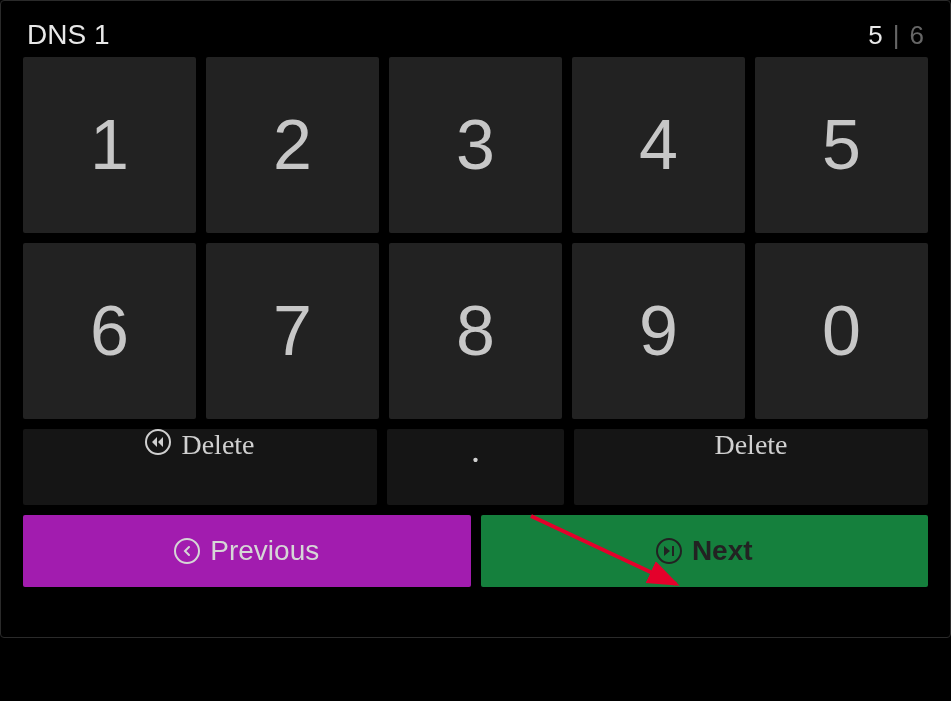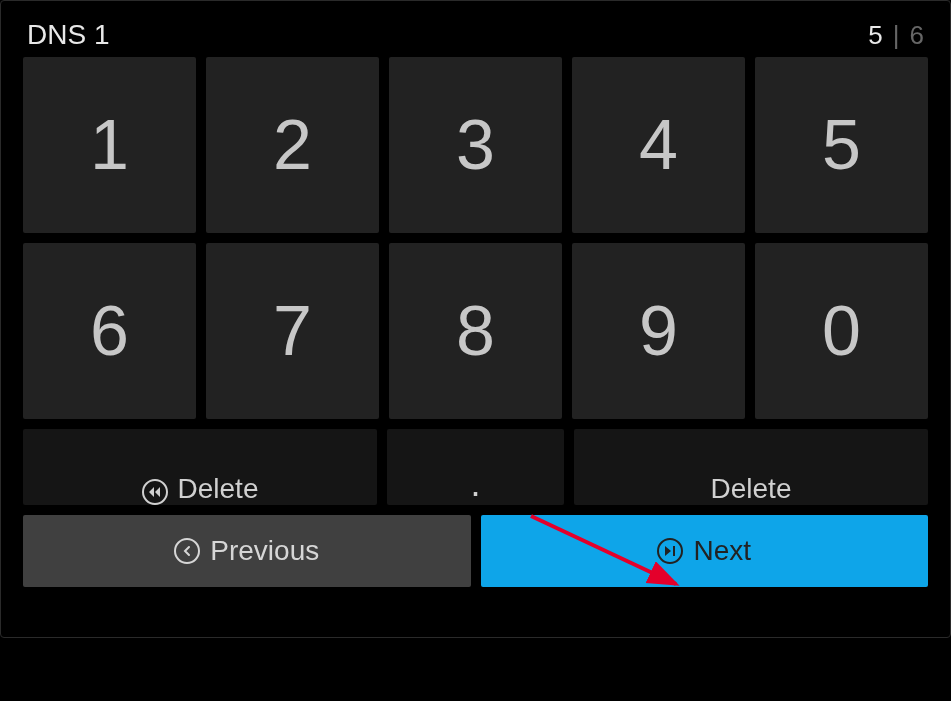--- a/index.html
+++ b/index.html
@@ -10,26 +10,26 @@
   .step { font-size: 26px; color: #e8e8e8; display: flex; align-items: center; gap: 10px; }
   .step .sep { color: #666; }
   .step .total { color: #666; }
   .input-row { position: relative; border-bottom: 1px solid #666; margin: 4px 2px 18px 2px; height: 64px; display: flex; align-items: center; }
   .input-box { border: 3px solid #d8282c; border-radius: 4px; height: 56px; display: flex; align-items: center; padding: 0 14px 0 8px; }
   .input-value { font-size: 36px; color: #fff; letter-spacing: 1px; }
   .caret { display: inline-block; width: 2px; height: 40px; background: #cfd3d6; margin-left: 4px; }
   .grid { display: grid; grid-template-columns: repeat(5, 1fr); gap: 10px; }
   .key { background: #222; color: #c7c7c7; font-size: 70px; font-weight: 300; height: 176px; display: flex; align-items: center; justify-content: center; border-radius: 2px; cursor: pointer; user-select: none; }
   .actions { display: grid; grid-template-columns: 2fr 1fr 2fr; gap: 10px; margin-top: 10px; }
-  .act { background: #151515; color: #d0d0d0; font-size: 28px; height: 76px; display: flex; align-items: flex-end; justify-content: center; gap: 10px; border-radius: 2px; cursor: pointer; }
+  .act { background: #151515; color: #d0d0d0; font-size: 28px; height: 76px; display: flex; align-items: flex-start; justify-content: center; gap: 10px; border-radius: 2px; cursor: pointer; font-family: Liberation Serif, serif; }
   .act.dot { font-size: 36px; }
   .nav { display: grid; grid-template-columns: 1fr 1fr; gap: 10px; margin-top: 10px; }
   .navbtn { height: 72px; display: flex; align-items: center; justify-content: center; gap: 10px; font-size: 28px; border-radius: 2px; cursor: pointer; }
-  .prev { background: #404040; color: #d6d6d6; }
-  .next { background: #0ea5e9; color: #222; font-weight: 400; }
+  .prev { background: #a21caf; color: #d6d6d6; }
+  .next { background: #15803d; color: #222; font-weight: 700; }
   .icon-ring { width: 26px; height: 26px; border: 2px solid currentColor; border-radius: 50%; display: inline-flex; align-items: center; justify-content: center; font-size: 13px; line-height: 1; }
   .arrow-annot { position: absolute; left: 520px; top: 505px; pointer-events: none; }
 </style>
 </head>
 <body>
 
 <div class="screen">
   <div class="header">
     <div class="title">DNS 1</div>
     <div class="step">

